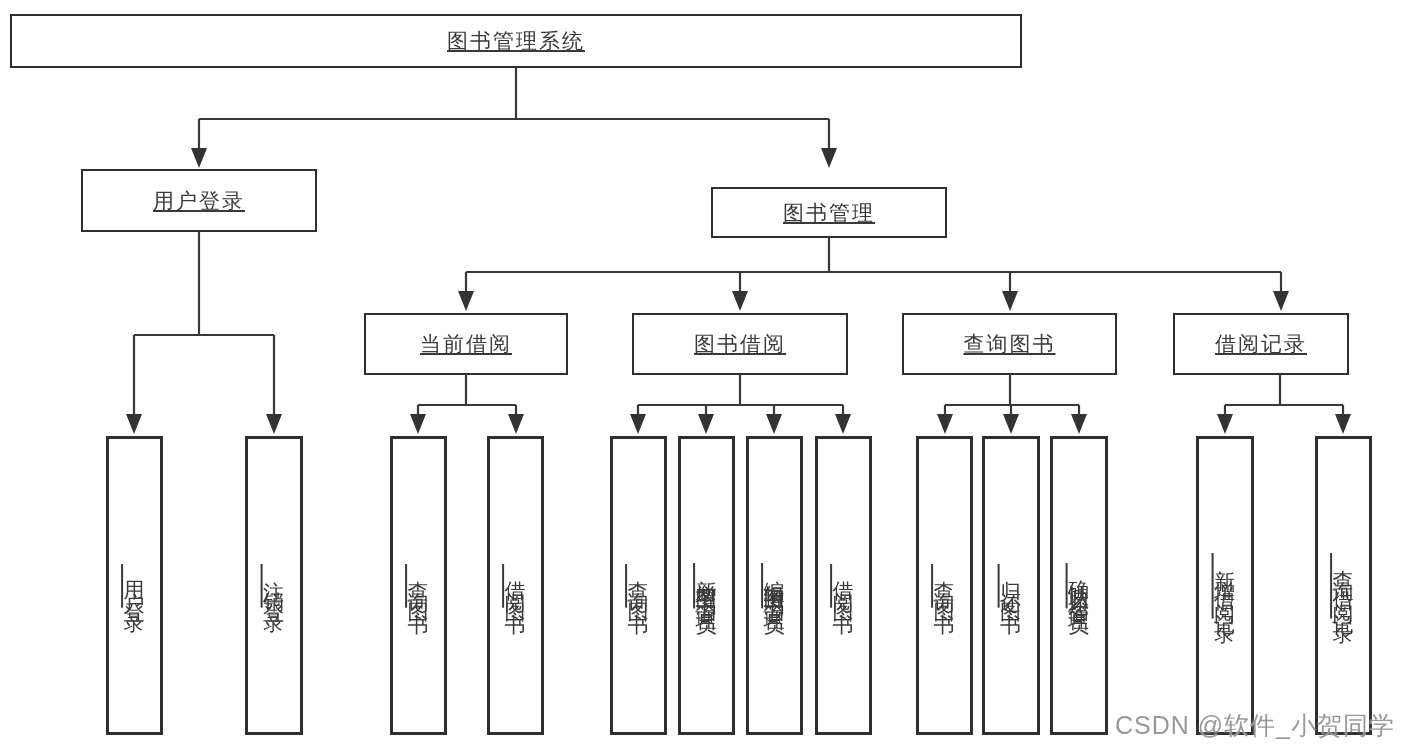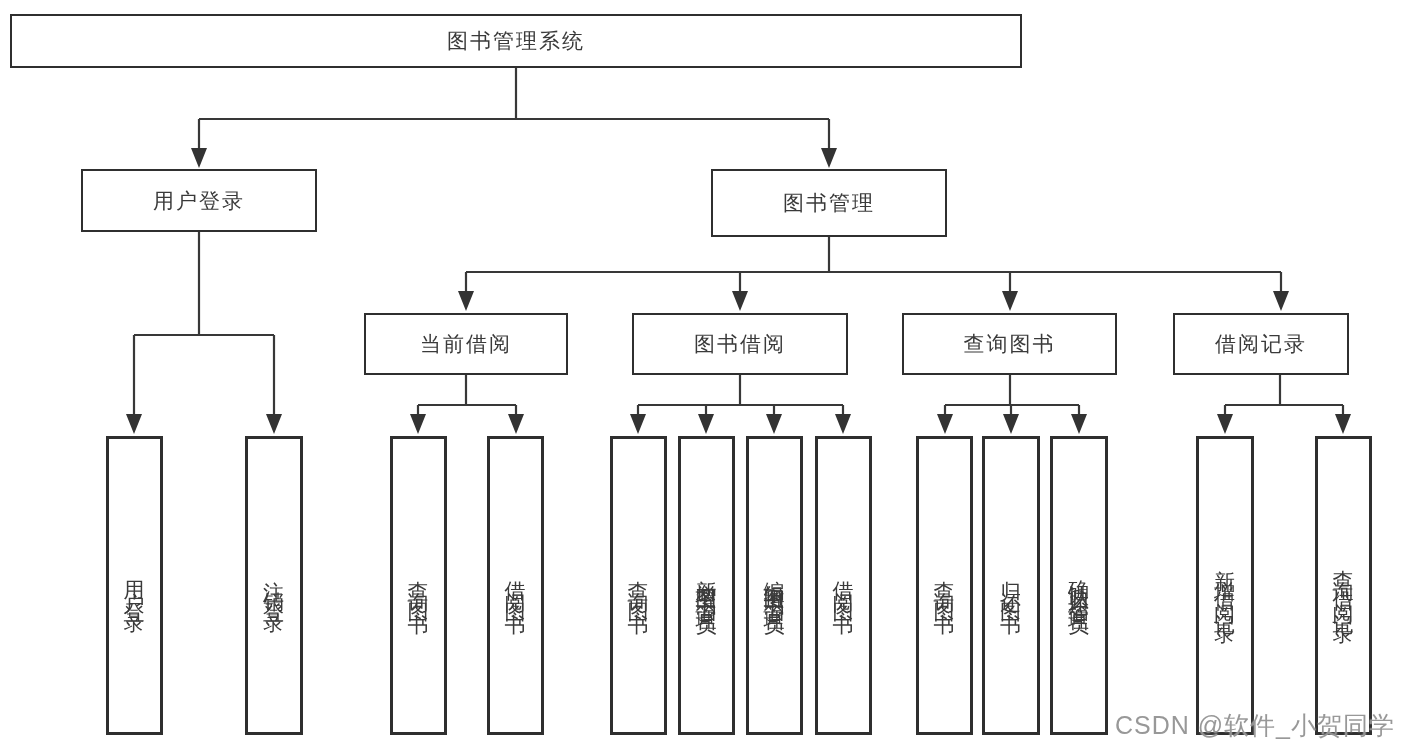--- a/index.html
+++ b/index.html
@@ -17,20 +17,21 @@
   .node{
     position:absolute;
     box-sizing:border-box;
     background:#ffffff;
     border:2.5px solid #2f2f2f;
     display:grid;
     place-items:center;
     font-size:21px;
     line-height:1.2;
     white-space:nowrap;
+    text-decoration:underline;
   }
   .node.root{border-width:2px;letter-spacing:2px;}
   .node.h{letter-spacing:2px;}
   .node.v{
     border-width:3px;
     writing-mode:vertical-rl;
     text-orientation:mixed;
     letter-spacing:0.52em;
     font-size:21px;
     white-space:normal;
@@ -67,21 +68,21 @@
       M126,414h16l-8,20z M266,414h16l-8,20z
       M410,414h16l-8,20z M508,414h16l-8,20z
       M630,414h16l-8,20z M698,414h16l-8,20z M766,414h16l-8,20z M835,414h16l-8,20z
       M937,414h16l-8,20z M1003,414h16l-8,20z M1071,414h16l-8,20z
       M1217,414h16l-8,20z M1335,414h16l-8,20z"></path>
   </svg>
 
   <div class="node root h" style="left:10px;top:14px;width:1012px;height:54px">图书管理系统</div>
 
   <div class="node h" style="left:81px;top:169px;width:236px;height:63px">用户登录</div>
-  <div class="node h" style="left:711px;top:169px;width:236px;height:68px">图书管理</div>
+  <div class="node h" style="left:711px;top:187px;width:236px;height:51px">图书管理</div>
 
   <div class="node h" style="left:364px;top:313px;width:204px;height:62px">当前借阅</div>
   <div class="node h" style="left:632px;top:313px;width:216px;height:62px">图书借阅</div>
   <div class="node h" style="left:902px;top:313px;width:215px;height:62px">查询图书</div>
   <div class="node h" style="left:1173px;top:313px;width:176px;height:62px">借阅记录</div>
 
   <div class="node v" style="left:106px;top:436px;width:57px;height:299px">用户登录</div>
   <div class="node v" style="left:245px;top:436px;width:58px;height:299px">注销登录</div>
 
   <div class="node v" style="left:390px;top:436px;width:57px;height:299px">查询图书</div>

